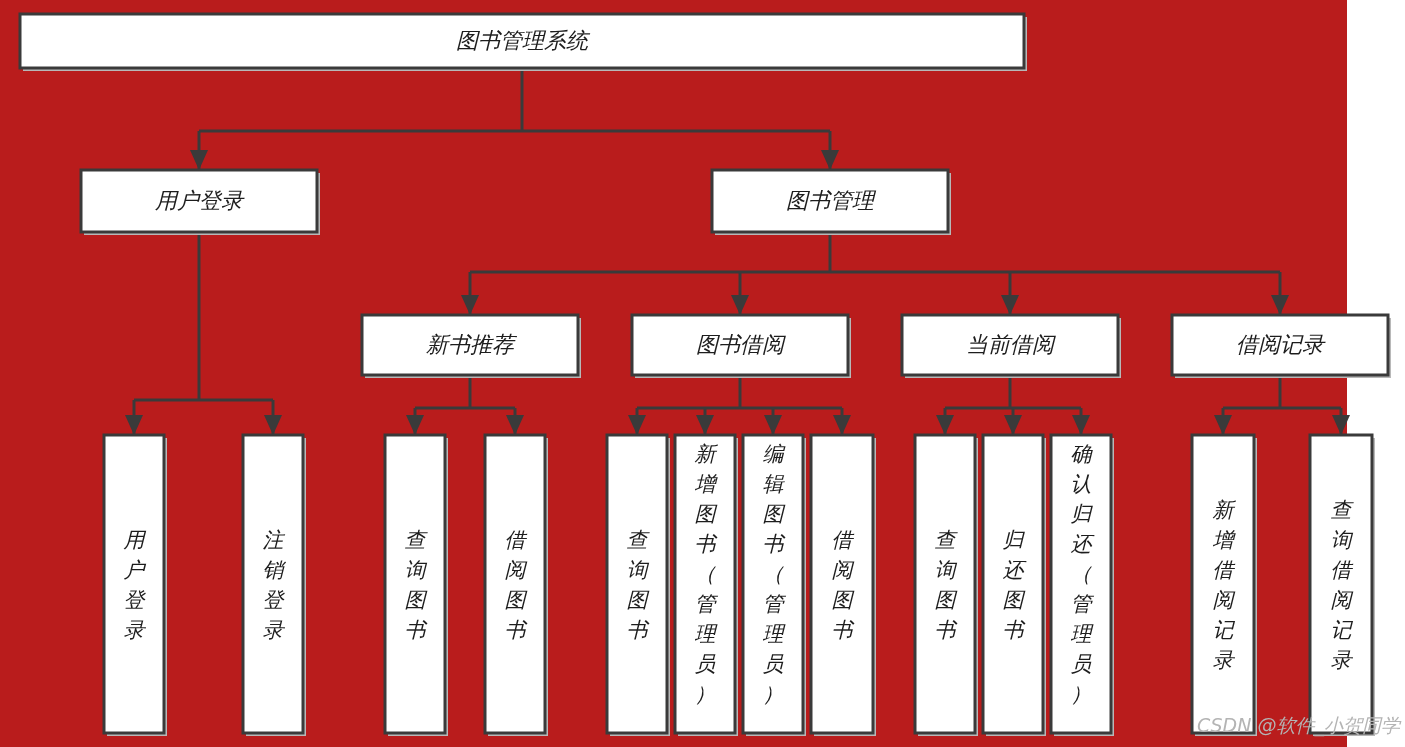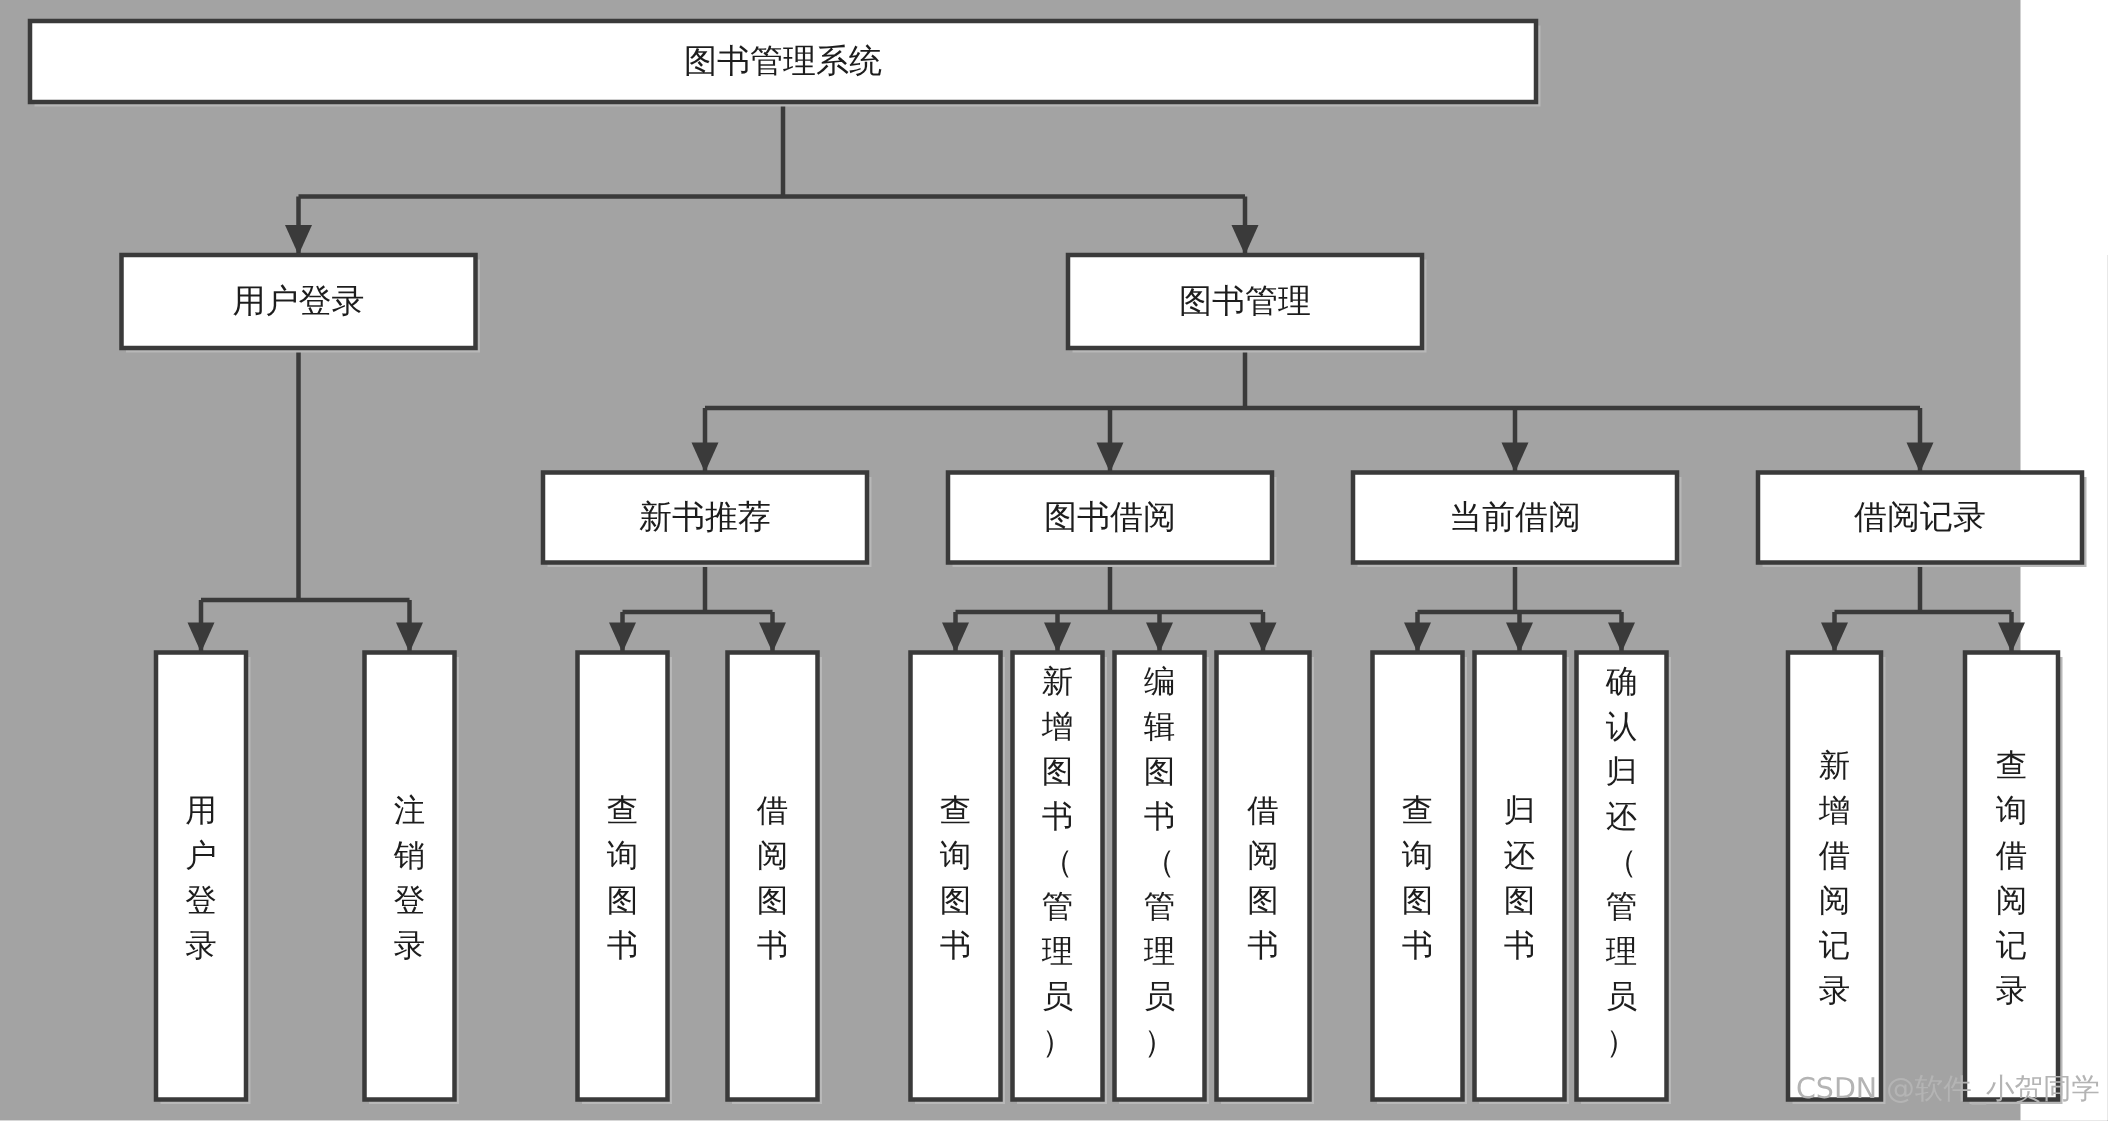--- a/index.html
+++ b/index.html
@@ -11,21 +11,22 @@
   body {
     width: 1405px;
     height: 747px;
     overflow: hidden;
     font-family: "DejaVu Sans", "Liberation Sans", sans-serif;
   }
   #diagram-root {
     position: relative;
     width: 1347px;
     height: 747px;
-    background: #a3a3a3;
+    background: #b91c1c;
+    font-style: italic;
   }
   svg#flow-svg {
     position: absolute;
     top: 0;
     left: 0;
     width: 1405px;
     height: 747px;
     display: block;
   }
   .node-rect {

